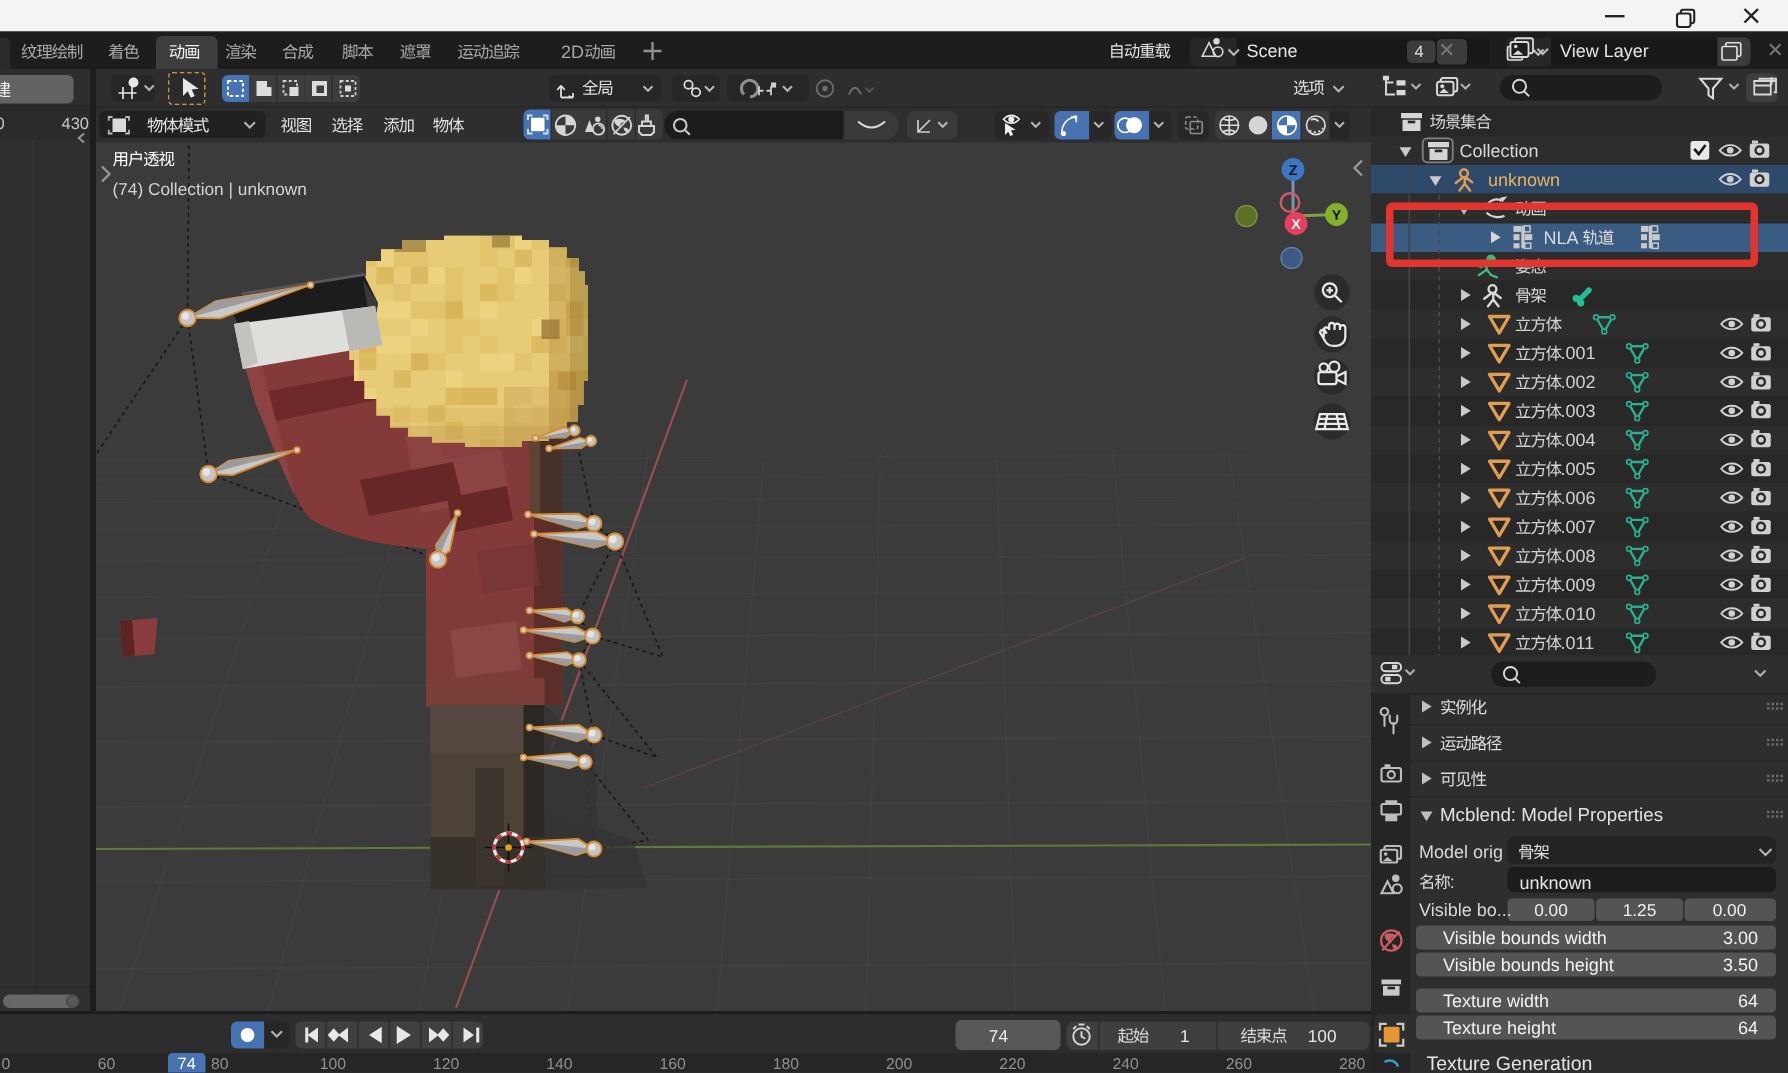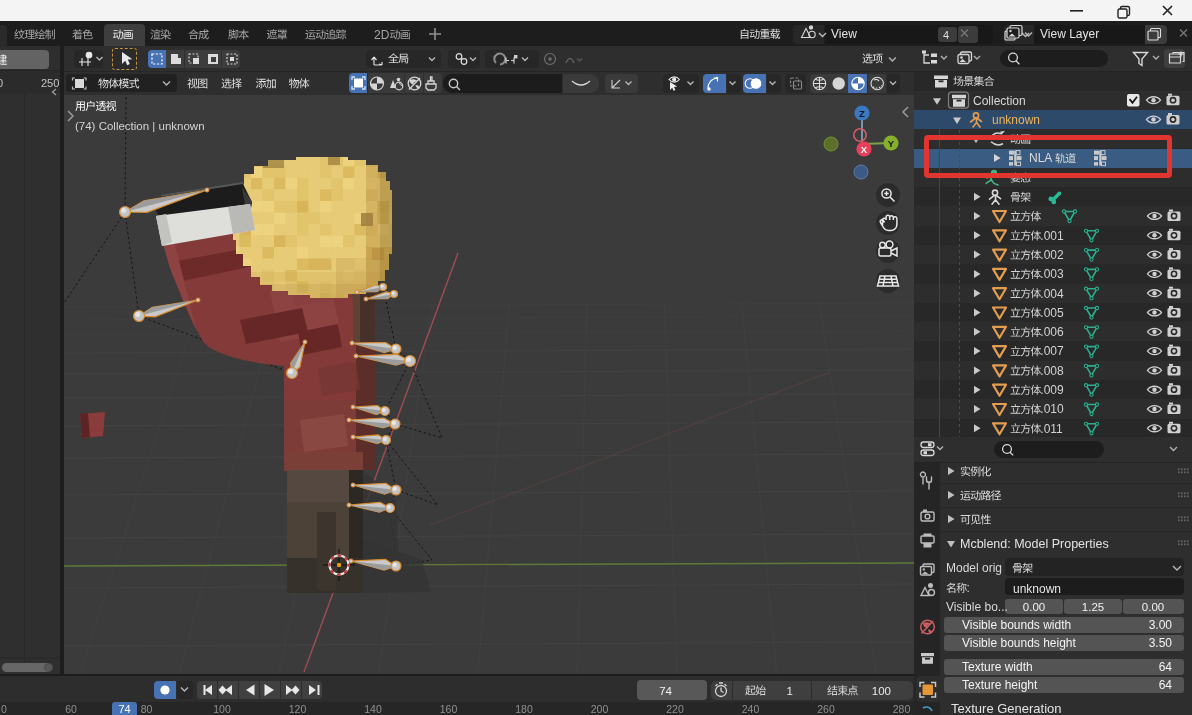--- a/index.html
+++ b/index.html
@@ -19,21 +19,21 @@
     <div class="abs" style="left:0;top:4px;width:7px;height:21px;background:#2a2a2a;border-radius:0 4px 0 0"></div>
     <div class="abs" style="left:104px;top:3px;width:41px;height:22px;background:#3e3e3e;border-radius:4px 4px 0 0"></div>
     <svg width="14" height="14" style="left:428px;top:6px">
       <path d="M7 1 V13 M1 7 H13" stroke="#909090" stroke-width="1.6"></path>
     </svg>
     <div class="abs" style="left:793px;top:4px;width:31px;height:19px;background:#272727;border-radius:4px 0 0 4px"></div>
     <div class="abs" style="left:825px;top:4px;width:168px;height:19px;background:#181818;border-radius:0 4px 4px 0"></div>
     <div class="abs" style="left:938px;top:6px;width:19px;height:15px;background:#3c3c3c;border-radius:3px"></div>
     <div class="t" style="left:943px;top:7.5px;font-size:11px;color:#dfdfdf">4</div>
     <div class="abs" style="left:958px;top:5px;width:20px;height:17px;background:#3c3c3c;border-radius:3px"></div>
-    <div class="t" style="left:831px;top:6px;font-size:12px;color:#e4e4e4">View</div>
+    <div class="t" style="left:831px;top:6px;font-size:12px;color:#e4e4e4">Scene</div>
     <div class="abs" style="left:1004px;top:4px;width:30px;height:19px;background:#272727;border-radius:4px 0 0 4px"></div>
     <div class="abs" style="left:1034px;top:4px;width:111px;height:19px;background:#181818"></div>
     <div class="t" style="left:1040px;top:6px;font-size:12px;color:#e4e4e4">View Layer</div>
     <div class="abs" style="left:1145px;top:4px;width:22px;height:19px;background:#3c3c3c;border-radius:0 4px 4px 0"></div>
     <svg width="410" height="25" style="left:782px;top:0">
      <g stroke="#d8d8d8" fill="none" stroke-width="1.1">
       <path d="M19.5 16.5 l4.5 -9 l4.5 9 z"></path>
         <circle cx="30" cy="13.5" r="3.2"></circle>
         <circle cx="29" cy="6.5" r="1.6" fill="#d8d8d8"></circle>
       <path d="M37 12 l3.5 3.5 l3.5 -3.5" stroke="#bbb" stroke-width="1.4"></path>
@@ -52,21 +52,21 @@
         <path d="M226.5 15.5 l3.5 -3 3.5 3 z" fill="#d9d9d9"></path>
       <path d="M243 11.5 l3.5 3.5 l3.5 -3.5" stroke="#bbb" stroke-width="1.4" fill="none"></path>
      </g>
     </svg>
   </div>
 <div class="abs" style="left:0;top:46px;width:62px;height:630px;background:#2f2f2f">
     <div class="abs" style="left:0;top:0;width:62px;height:25px;background:#2e2e2e;border-bottom:1px solid #242424"></div>
     <div class="abs" style="left:-8px;top:4px;width:57px;height:19px;background:#636363;border-radius:4px"></div>
     <div class="abs" style="left:0;top:25px;width:62px;height:22px;background:#2b2b2b"></div>
     <div class="t" style="left:-3px;top:31px;font-size:11px;color:#c5c5c5">0</div>
-    <div class="t" style="left:41px;top:31px;font-size:11px;color:#c5c5c5">250</div>
+    <div class="t" style="left:41px;top:31px;font-size:11px;color:#c5c5c5">430</div>
     <svg width="62" height="630" style="left:0;top:0">
       <path d="M56 43 l-3.5 3 l3.5 3" stroke="#9a9a9a" stroke-width="1.3" fill="none"></path>
       <path d="M24.5 47 V618" stroke="#292929" stroke-width="1"></path>
       <path d="M0 612 h62" stroke="#292929" stroke-width="1"></path>
     </svg>
     <div class="abs" style="left:2px;top:617px;width:50px;height:9px;background:#676767;border-radius:5px"></div>
     <div class="abs" style="left:44px;top:617px;width:9px;height:9px;background:#585858;border-radius:5px;border:1px solid #4a4a4a"></div>
     <div class="abs" style="left:60px;top:0;width:2px;height:630px;background:#1d1d1d"></div>
   </div>
 <div class="abs" style="left:62px;top:46px;width:852px;height:26px;background:#2e2e2e;border-bottom:1px solid #262626">

